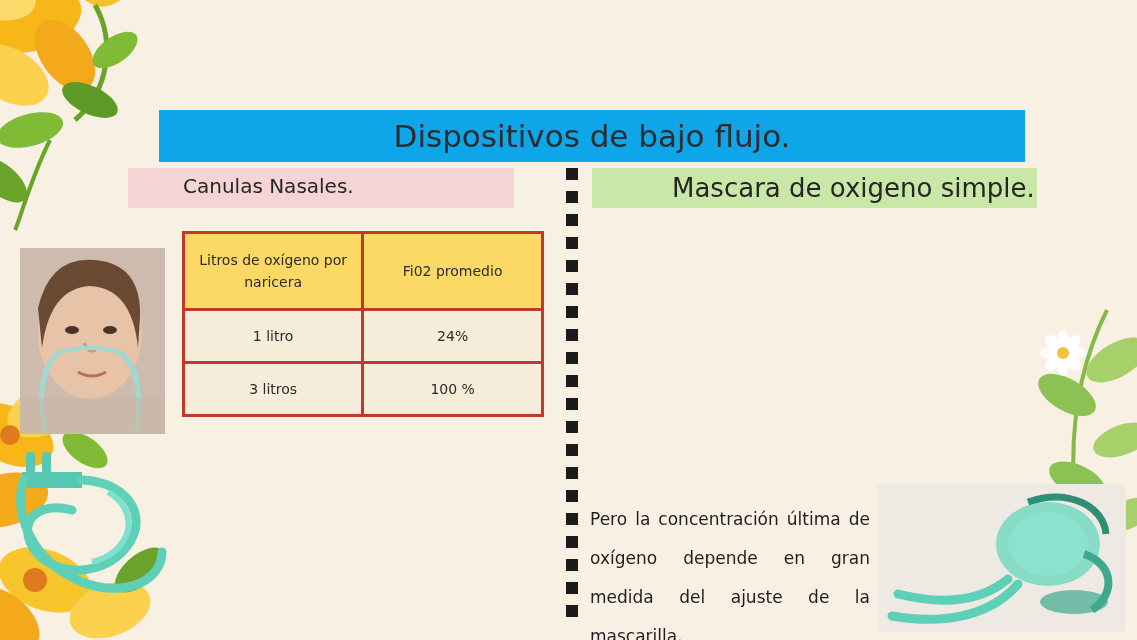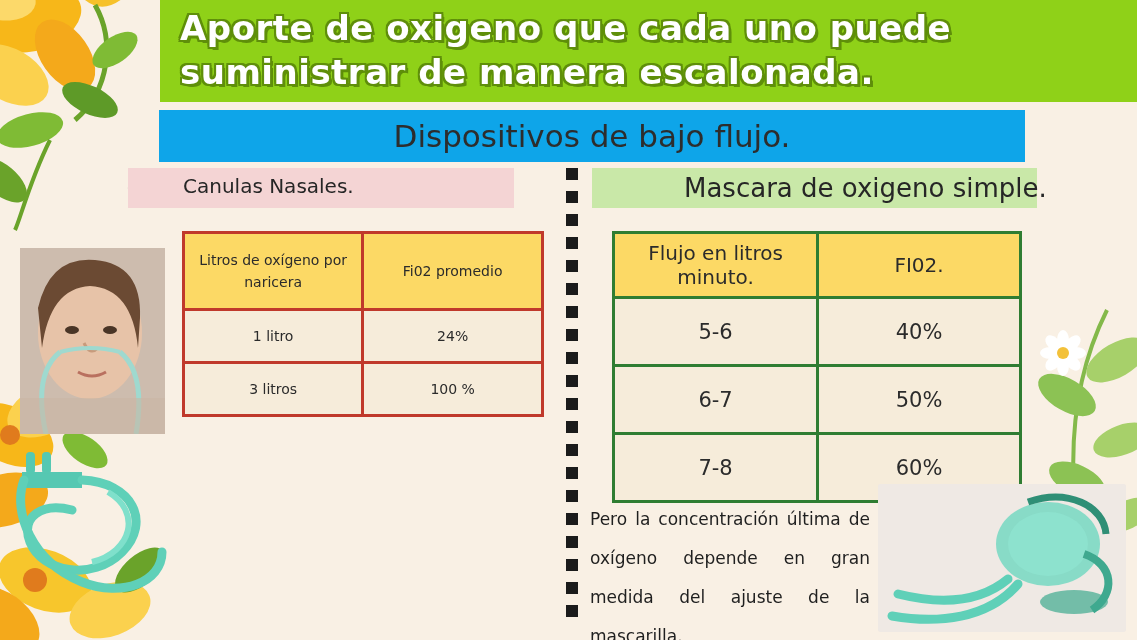--- a/index.html
+++ b/index.html
@@ -55,21 +55,21 @@
   }
   .bullet{
     position:absolute;font-size:26px;color:#111;line-height:1;
   }
   .b1{left:124px;top:176px;}
   .hdr-green{
     position:absolute;left:592px;top:168px;width:445px;height:40px;
     background:#c9e8a8;
   }
   .hdr-green .lbl{
-    position:absolute;left:80px;top:5px;font-size:26px;color:#262626;white-space:nowrap;margin-left:12px;
+    position:absolute;left:80px;top:5px;font-size:26px;color:#262626;white-space:nowrap;
   }
   .b2{left:617px;top:176px;}
 
   
   .divider{
     position:absolute;left:566px;top:168px;width:14px;height:472px;
   }
   .divider i{
     display:block;width:12px;height:12px;background:#1b1b1b;margin-bottom:11px;
   }
@@ -172,23 +172,20 @@
       <ellipse cx="10" cy="23" rx="10" ry="6"></ellipse>
       <ellipse cx="36" cy="23" rx="10" ry="6"></ellipse>
       <ellipse cx="13" cy="13" rx="6" ry="9" transform="rotate(-45 13 13)"></ellipse>
       <ellipse cx="33" cy="33" rx="6" ry="9" transform="rotate(-45 33 33)"></ellipse>
       <ellipse cx="33" cy="13" rx="6" ry="9" transform="rotate(45 33 13)"></ellipse>
       <ellipse cx="13" cy="33" rx="6" ry="9" transform="rotate(45 13 33)"></ellipse>
     </g>
     <circle cx="23" cy="23" r="6" fill="#f3c13a"></circle>
   </svg>
 
-  <div class="title-band">
-    <div class="t">Aporte de oxigeno que cada uno puede suministrar de manera escalonada.</div>
-  </div>
 
   <div class="subtitle-band">
     <div class="s">Dispositivos de bajo flujo.</div>
   </div>
 
   <div class="divider">
     <i></i>
       <i></i>
       <i></i>
       <i></i>
@@ -232,42 +229,20 @@
         <td>100 %</td>
       </tr>
     </tbody>
   </table>
 
   <span class="bullet b2">•</span>
   <div class="hdr-green">
     <span class="lbl">Mascara de oxigeno simple.</span>
   </div>
 
-  <table class="tbl-right">
-    <thead>
-      <tr>
-        <td>Flujo en litros minuto.</td>
-        <td>FI02.</td>
-      </tr>
-    </thead>
-    <tbody>
-      <tr>
-        <td>5-6</td>
-        <td>40%</td>
-      </tr>
-      <tr>
-        <td>6-7</td>
-        <td>50%</td>
-      </tr>
-      <tr>
-        <td>7-8</td>
-        <td>60%</td>
-      </tr>
-    </tbody>
-  </table>
 
   <div class="para">Pero la concentración última de oxígeno depende en gran medida del ajuste de la mascarilla.</div>
 
   <div class="photo-face">
     <svg width="145" height="186" viewBox="0 0 145 186">
       <rect width="145" height="186" fill="#d9cfc6"></rect>
       <rect x="0" y="0" width="145" height="186" fill="#cdbcae"></rect>
       <ellipse cx="70" cy="85" rx="52" ry="66" fill="#e7c3a8"></ellipse>
       <path d="M18 60 Q30 8 75 12 Q122 16 120 70 L118 100 Q112 40 70 38 Q30 40 22 100 Z" fill="#6b4a33"></path>
       <ellipse cx="52" cy="82" rx="7" ry="4" fill="#4a3526"></ellipse>

